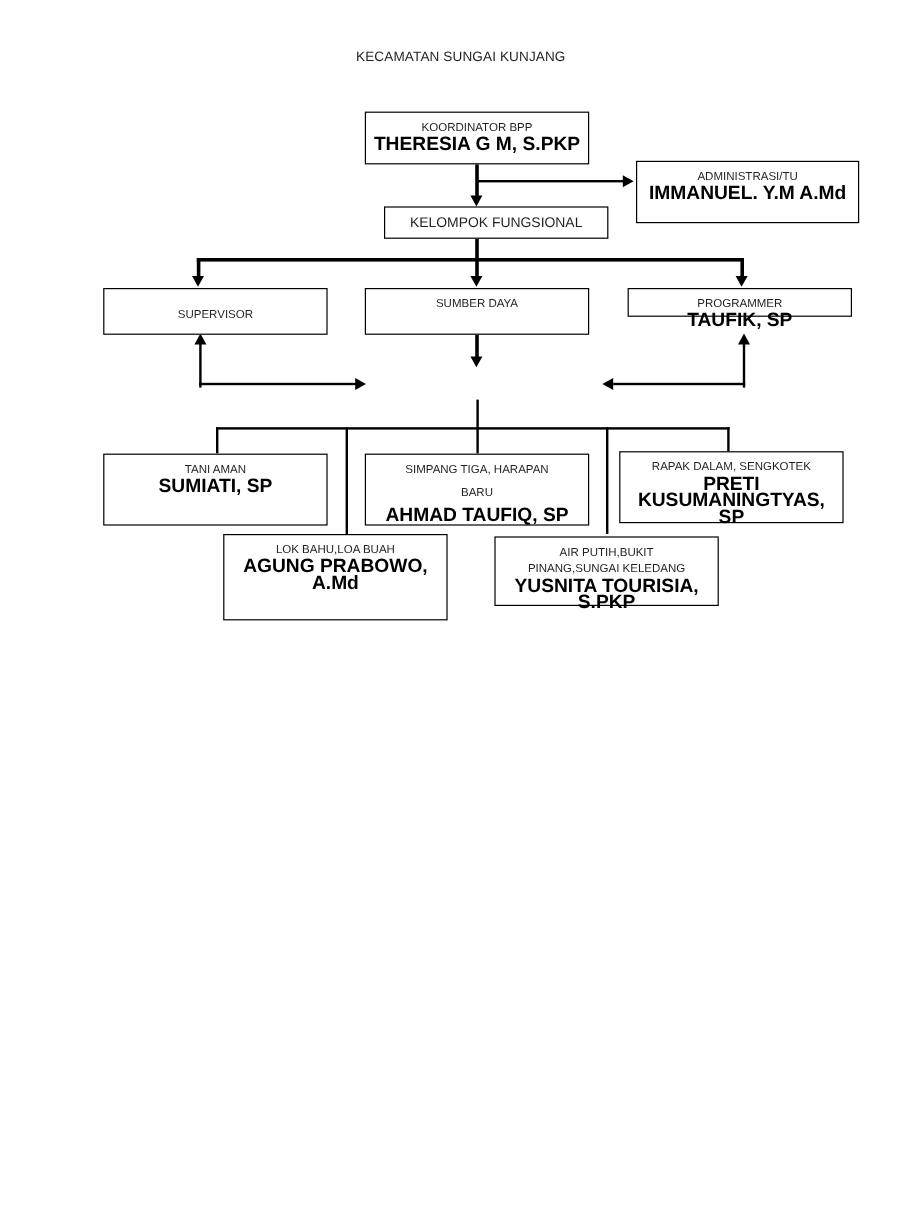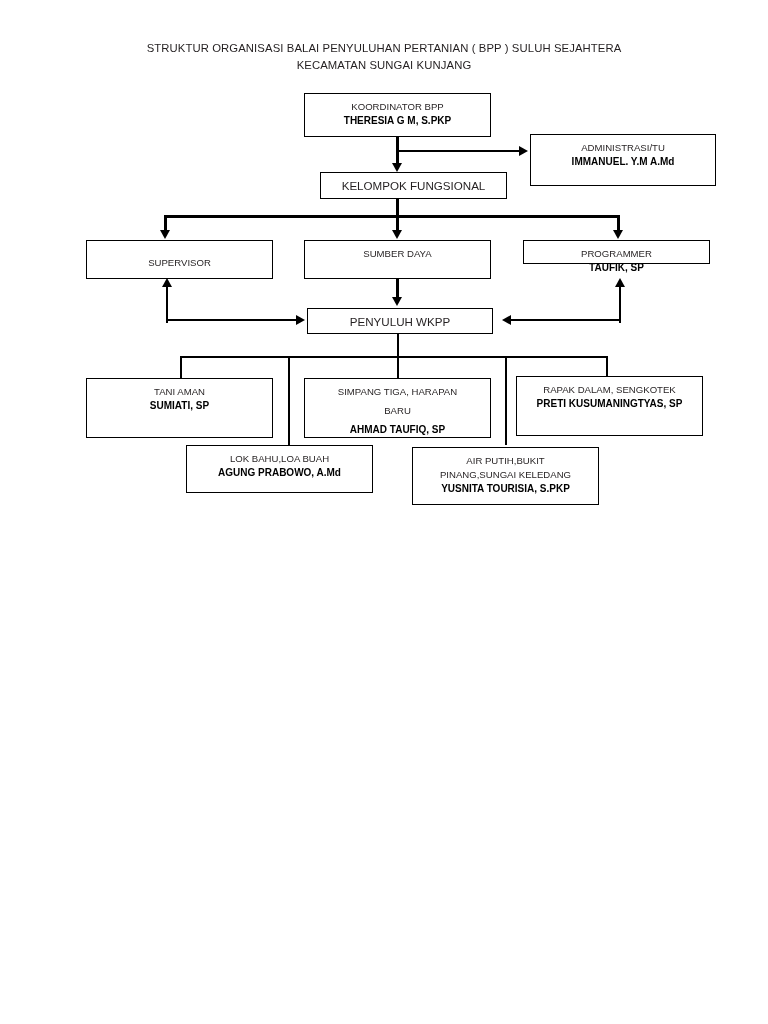--- a/index.html
+++ b/index.html
@@ -53,21 +53,21 @@
   .node.center-v { justify-content: center; padding-top: 0; }
   .node .role {
     font-size: 9.6px;
     line-height: 14px;
     font-weight: normal;
     color: #231f20;
     display: block;
     padding: 0 4px;
   }
   .node .person {
-    font-size: 10px;
+    font-size: 16px;
     line-height: 14px;
     font-weight: bold;
     color: #000000;
     display: block;
     padding: 0 4px;
   }
   .node .solo {
     font-size: 11.6px;
     line-height: 15px;
     font-weight: normal;
@@ -112,21 +112,20 @@
     border-bottom: 5px solid transparent;
     border-right: 9px solid #000000;
   }
 </style>
 </head>
 <body>
 
 <div id="chart-root">
 
   <div class="title-block">
-    <span class="title-line">STRUKTUR ORGANISASI BALAI PENYULUHAN PERTANIAN ( BPP ) SULUH SEJAHTERA</span>
     <span class="title-line">KECAMATAN SUNGAI KUNJANG</span>
   </div>
 
   <div class="line thick-v" style="left:396px; top:136px; height:29px;"></div>
   <div class="arrow down" style="left:392px; top:163px;"></div>
 
   <div class="line h" style="left:398px; top:150px; width:122px;"></div>
   <div class="arrow right" style="left:519px; top:146px;"></div>
 
   <div class="line thick-v" style="left:396px; top:199px; height:18px;"></div>
@@ -185,41 +184,38 @@
 
   <div class="node" style="left:304px; top:240px; width:187px; height:39px;">
     <span class="role">SUMBER DAYA</span>
   </div>
 
   <div class="node" style="left:523px; top:240px; width:187px; height:24px;">
     <span class="role">PROGRAMMER</span>
     <span class="person">TAUFIK, SP</span>
   </div>
 
-  <div class="node center-v" style="left:307px; top:308px; width:186px; height:26px;">
-    <span class="solo">PENYULUH WKPP</span>
-  </div>
 
   <div class="node" style="left:86px; top:378px; width:187px; height:60px;">
     <span class="role">TANI AMAN</span>
     <span class="person">SUMIATI, SP</span>
   </div>
 
   <div class="node" style="left:304px; top:378px; width:187px; height:60px;justify-content:space-between;">
     <span class="role">SIMPANG TIGA, HARAPAN</span>
     <span class="role">BARU</span>
     <span class="person">AHMAD TAUFIQ, SP</span>
   </div>
 
   <div class="node" style="left:516px; top:376px; width:187px; height:60px;">
     <span class="role">RAPAK DALAM, SENGKOTEK</span>
     <span class="person">PRETI KUSUMANINGTYAS, SP</span>
   </div>
 
-  <div class="node" style="left:186px; top:445px; width:187px; height:48px;">
+  <div class="node" style="left:186px; top:445px; width:187px; height:72px;">
     <span class="role">LOK BAHU,LOA BUAH</span>
     <span class="person">AGUNG PRABOWO, A.Md</span>
   </div>
 
   <div class="node" style="left:412px; top:447px; width:187px; height:58px;">
     <span class="role">AIR PUTIH,BUKIT</span>
     <span class="role">PINANG,SUNGAI KELEDANG</span>
     <span class="person">YUSNITA TOURISIA, S.PKP</span>
   </div>
 

